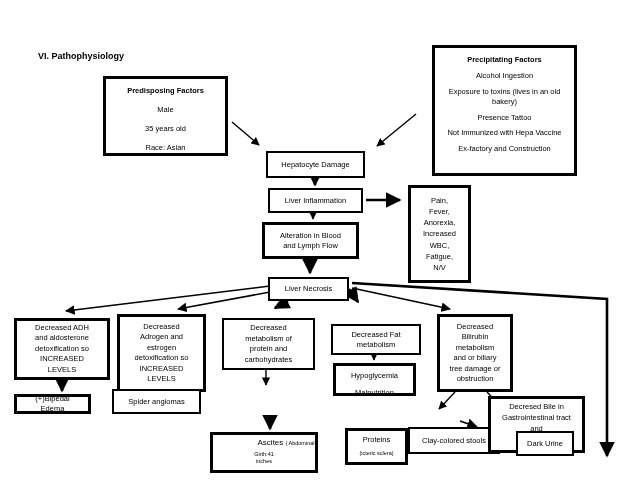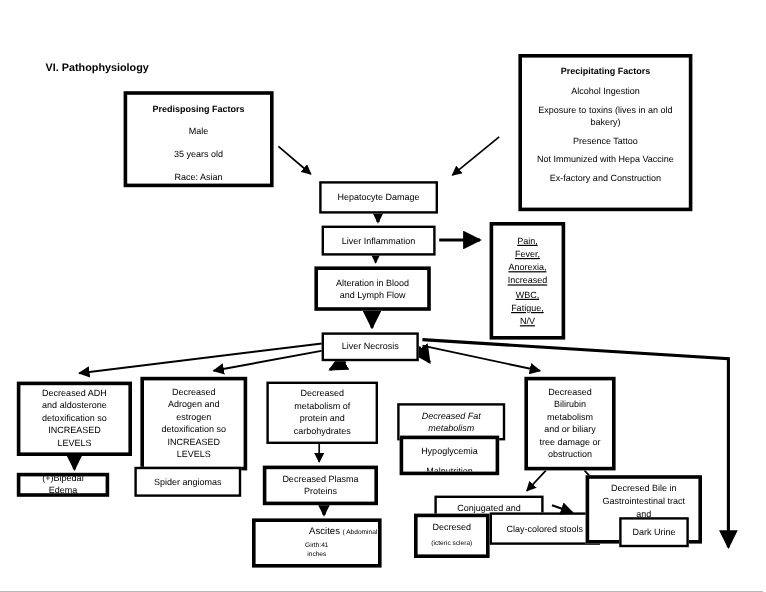--- a/index.html
+++ b/index.html
@@ -13,27 +13,27 @@
        text-align:center;font-size:7.5px;line-height:1.32;z-index:2;}
   .b3{border-width:3px;}
   .pre{white-space:pre-line;}
   .hdr{font-weight:bold;}
   .tiny{font-size:5.5px;}
 
   #predisposing{left:103px;top:76px;width:125px;height:80px;justify-content:flex-start;padding-top:7px;gap:9px;}
   #precipitating{left:421px;top:45px;width:145px;height:131px;justify-content:flex-start;padding-top:7px;gap:6px;overflow:hidden;padding-left:4px;padding-right:4px;margin-left:11px;}
   #hepatocyte{left:266px;top:151px;width:99px;height:27px;}
   #inflammation{left:268px;top:188px;width:95px;height:25px;}
-  #symptoms{left:408px;top:185px;width:63px;height:98px;line-height:1.5;border-width:3px;text-decoration:underline;}
+  #symptoms{left:408px;top:185px;width:63px;height:98px;line-height:1.5;border-width:3px;}
   #alteration{left:262px;top:222px;width:97px;height:37px;border-width:3px;}
   #necrosis{left:268px;top:277px;width:81px;height:24px;}
   #adh{left:14px;top:318px;width:96px;height:62px;border-width:3px;line-height:1.4;}
   #androgen{left:117px;top:314px;width:89px;height:78px;border-width:3px;line-height:1.4;}
   #metab{left:222px;top:318px;width:93px;height:52px;line-height:1.4;}
-  #fat{left:331px;top:336px;width:90px;height:31px;font-style:italic;}
+  #fat{left:331px;top:324px;width:90px;height:31px;}
   #bilirubin{left:437px;top:314px;width:76px;height:78px;border-width:3px;line-height:1.4;}
   #bipedal{left:14px;top:394px;width:77px;height:20px;border-width:3px;}
   #spider{left:112px;top:389px;width:89px;height:25px;}
   #plasma{left:219px;top:388px;width:96px;height:33px;border-width:3px;}
   #hypo{left:333px;top:363px;width:83px;height:33px;border-width:3px;justify-content:flex-start;padding-top:5px;gap:7px;overflow:hidden;}
   #conjugated{left:362px;top:413px;width:91px;height:23px;justify-content:flex-start;padding-top:4px;overflow:hidden;z-index:2;}
   #jaundice{left:345px;top:428px;width:63px;height:37px;border-width:3px;gap:5px;z-index:4;}
   #clay{left:408px;top:427px;width:92px;height:27px;z-index:3;}
   #bile{left:488px;top:396px;width:97px;height:57px;border-width:3px;line-height:1.45;justify-content:flex-start;padding-top:3px;z-index:4;}
   #darkurine{left:516px;top:431px;width:58px;height:25px;z-index:5;}
@@ -164,49 +164,42 @@
 
   <div class="box" id="bipedal">
     <span class="pre">(+)Bipedal
 Edema</span>
   </div>
 
   <div class="box" id="spider">
     <span>Spider angiomas</span>
   </div>
 
-  <div class="box" id="plasma">
-    <span class="pre">Decreased Plasma
-Proteins</span>
-  </div>
 
   <div class="box" id="hypo">
     <span>Hypoglycemia</span>
     <span>Malnutrition</span>
   </div>
 
-  <div class="box" id="conjugated">
-    <span>Conjugated and</span>
-  </div>
 
   <div class="box" id="ascites">
     <div class="l1">
       <span class="asc-main">Ascites</span>
       <span class="tiny">( Abdominal Girth:41</span>
     </div>
     <div class="tiny">inches</div>
     <div class="extra">(+)Bipedal Edema</div>
   </div>
 
   <div class="box" id="clay">
     <span>Clay-colored stools</span>
   </div>
 
   <div class="box" id="jaundice">
-    <span>Decresed</span>
+    <span>Proteins</span>
     <span class="tiny">(icteric sclera)</span>
   </div>
 
   <div class="box" id="bile">
     <span class="pre">Decresed Bile in
 Gastrointestinal tract
 and
 Urobilinogen</span>
   </div>
 

